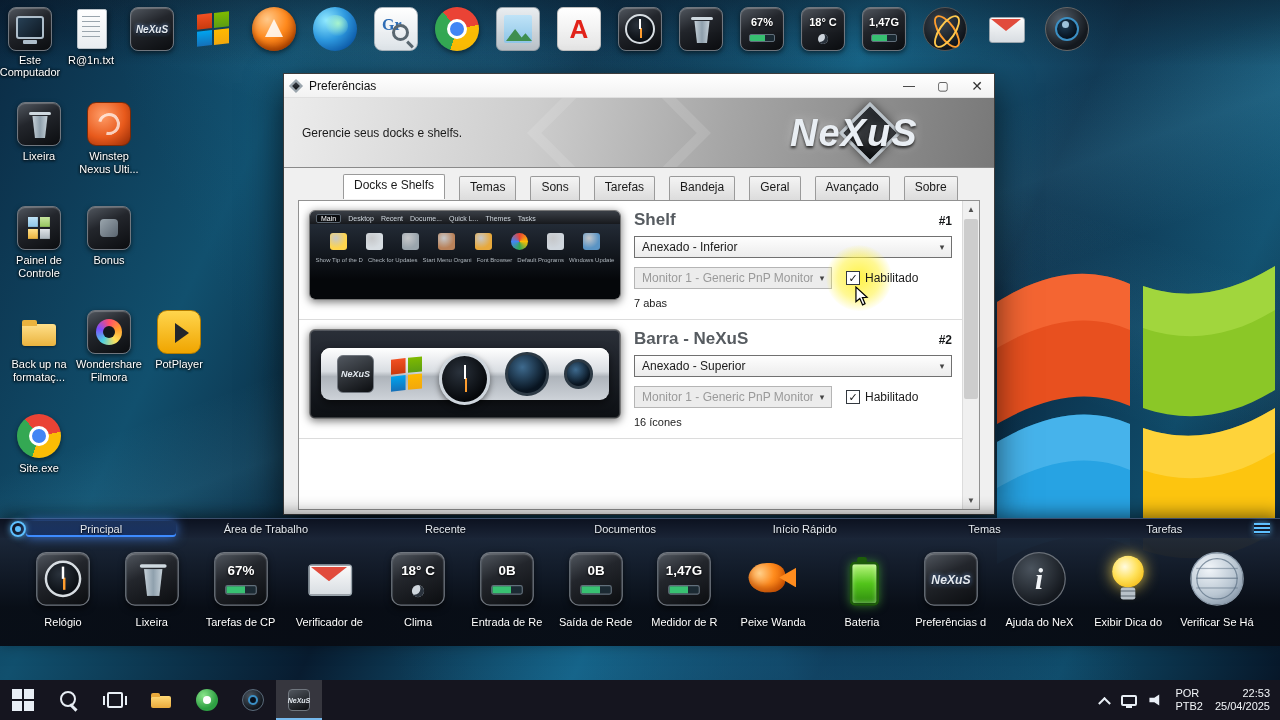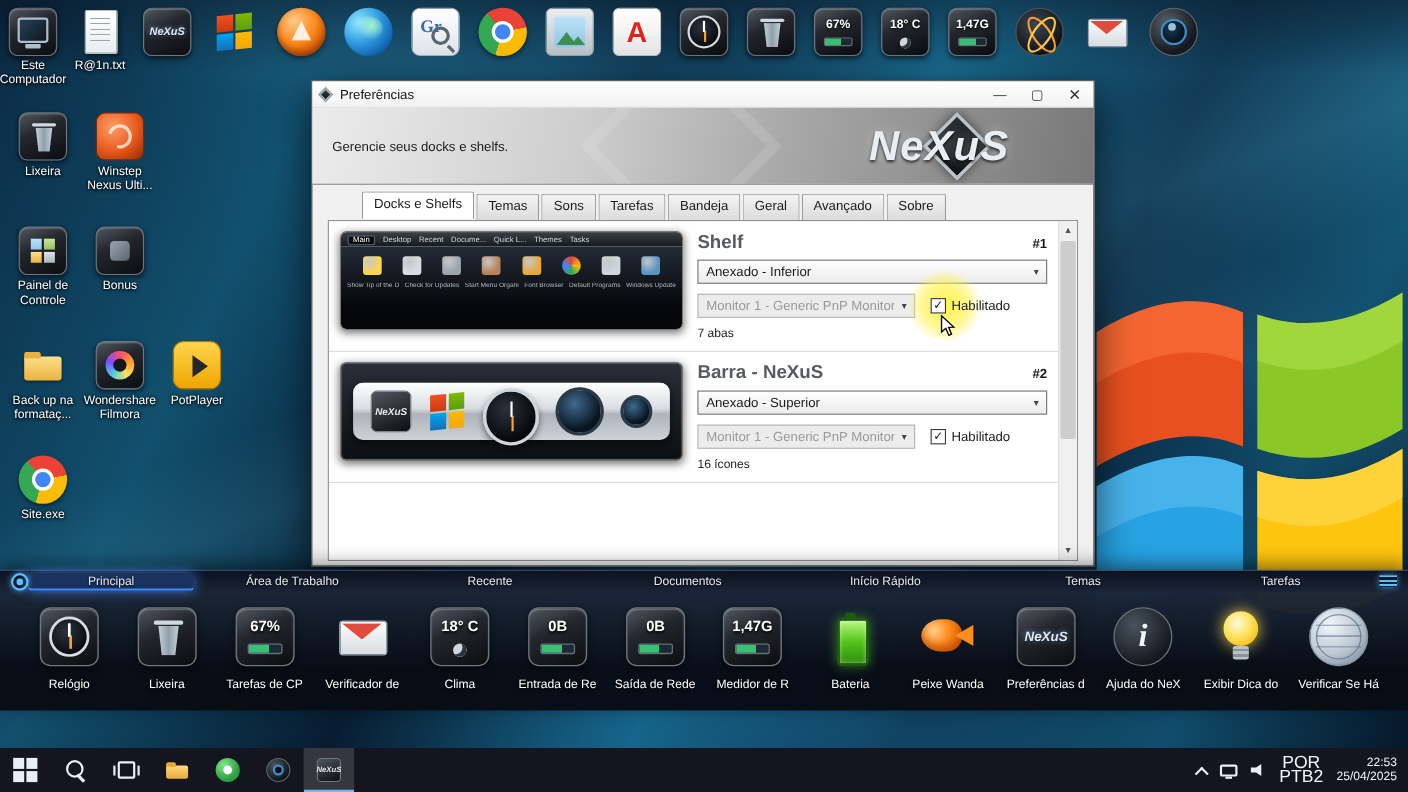--- a/index.html
+++ b/index.html
@@ -118,21 +118,21 @@
   .title-text{font-size:12px;color:#111;}
   .winbtns{margin-left:auto;display:flex;height:100%;}
   .winbtn{width:34px;display:flex;align-items:center;justify-content:center;font-size:12px;color:#333;}
   .winbtn.close{font-size:14px;}
   .banner{position:relative;height:70px;background:linear-gradient(100deg,#ececec 0%,#cdcdcd 35%,#a6a6a6 62%,#787878 100%);border-bottom:1px solid #8a8a8a;overflow:hidden;}
   .banner::before{content:"";position:absolute;left:270px;top:-30px;width:110px;height:110px;transform:rotate(45deg);border:10px solid rgba(255,255,255,.12);}
   .banner-sub{position:absolute;left:18px;top:28px;font-size:12px;color:#1a1a1a;}
   .brand-wrap{position:absolute;right:22px;top:10px;width:190px;height:52px;}
   .brand-diamond{position:absolute;left:66px;top:3px;width:44px;height:44px;transform:rotate(45deg);background:linear-gradient(135deg,#2a2e33,#0c0e10);border:3px solid #b9c2c9;box-shadow:0 0 10px rgba(0,0,0,.55);}
   .brand-text{position:absolute;left:8px;top:4px;font-style:italic;font-weight:bold;font-size:38px;letter-spacing:1px;color:#e9eef3;text-shadow:0 2px 3px rgba(0,0,0,.75),0 0 12px rgba(255,255,255,.35);}
-  .tabs{display:flex;gap:2px;margin:8px 0 0 0;position:relative;z-index:2;padding-left:45px;}
+  .tabs{display:flex;gap:14px;margin:8px 0 0 14px;position:relative;z-index:2;padding-left:45px;}
   .tab{padding:3px 10px 4px;font-size:12px;color:#1a1a1a;background:linear-gradient(#f4f4f4,#dcdcdc);border:1px solid #9a9a9a;border-bottom:none;border-radius:2px 2px 0 0;}
   .tab.active{background:#fff;position:relative;top:-2px;padding-bottom:7px;margin-bottom:-1px;}
   .panel{position:relative;margin:0 14px;height:310px;background:#fff;border:1px solid #919191;padding-right:17px;}
   .entries{height:100%;overflow:hidden;}
   .entry{display:flex;gap:13px;padding:9px 6px 10px 10px;border-bottom:1px solid #dcdcdc;}
   .thumb{width:312px;height:90px;border-radius:6px;overflow:hidden;border:1px solid #777;box-shadow:0 2px 8px rgba(0,0,0,.55),inset 0 0 0 1px rgba(255,255,255,.2);flex:none;}
   .mini-tabbar{height:13px;background:linear-gradient(#3a3f46,#17191d);display:flex;gap:7px;padding:1px 6px 0;font-size:7px;color:#cfd6dd;align-items:center;white-space:nowrap;}
   .mini-tabbar .active{background:#0a0c0f;border:1px solid #5a6570;border-radius:2px;padding:0 4px;color:#fff;}
   .mini-body{height:77px;background:linear-gradient(180deg,#232b36,#05070a 72%);padding-top:9px;}
   .mini-icons{display:flex;justify-content:space-around;padding:0 10px;}
@@ -209,21 +209,21 @@
   .tbi-media::after{content:"";position:absolute;inset:7px;border-radius:50%;background:#fff;}
   .tbi-camera{border-radius:50%;background:radial-gradient(circle at 35% 30%,#4a5560,#10151b 72%);border:1px solid #5a6a7a;}
   .tbi-camera::after{content:"";position:absolute;inset:5px;border-radius:50%;border:2px solid #3b8fc4;background:#06101c;}
   .tbi-nexus{background:linear-gradient(155deg,#51575f,#0b0d10);border:1px solid #70767e;border-radius:4px;}
   .tbi-nexus .ictext{font-style:italic;font-weight:bold;font-size:7px;color:#e3e9ef;}
   .tray{margin-left:auto;display:flex;align-items:center;gap:12px;padding-right:10px;color:#f2f5f8;}
   .tray-chevron{width:9px;height:9px;border-left:2px solid #e8eef5;border-top:2px solid #e8eef5;transform:rotate(45deg) translate(2px,2px);}
   .tray-net{width:16px;height:11px;border:2px solid #e8eef5;border-radius:2px;position:relative;}
   .tray-net::after{content:"";position:absolute;left:3px;bottom:-4px;width:6px;height:2px;background:#e8eef5;}
   .tray-vol{width:14px;height:12px;background:#e8eef5;clip-path:polygon(0 32%,35% 32%,70% 4%,70% 96%,35% 68%,0 68%);position:relative;}
-  .tray-lang{font-size:16px;line-height:13px;text-align:center;}
+  .tray-lang{font-size:11px;line-height:13px;}
   .tray-clock{font-size:11px;line-height:13px;text-align:right;}
 </style>
 </head>
 <body>
 
 <div class="wallpaper" data-interactable="false">
   <svg class="flag" data-interactable="false" viewBox="0 0 300 345">
     <path d="M12,72 C70,36 112,40 145,54 L145,176 C112,162 70,160 12,194 Z" fill="#e8501f"></path>
     <path d="M12,72 C70,36 112,40 145,54 L145,100 C112,86 70,84 12,118 Z" fill="#ff7a45" opacity="0.5"></path>
     <path d="M158,56 C205,72 248,62 290,36 L290,160 C248,186 205,194 158,178 Z" fill="#8bc727"></path>
@@ -518,26 +518,26 @@
         </div>
         <span class="shelf-label" data-interactable="false">Saída de Rede</span>
       </div>
       <div class="shelf-item" data-interactable="true">
         <div class="ic ic-meter tilebg" data-interactable="false">
           <span class="badge" data-interactable="false">1,47G</span>
         </div>
         <span class="shelf-label" data-interactable="false">Medidor de R</span>
       </div>
       <div class="shelf-item" data-interactable="true">
+        <div class="ic ic-fish" data-interactable="false"></div>
+        <span class="shelf-label" data-interactable="false">Peixe Wanda</span>
+      </div>
+      <div class="shelf-item" data-interactable="true">
         <div class="ic ic-battery" data-interactable="false"></div>
         <span class="shelf-label" data-interactable="false">Bateria</span>
-      </div>
-      <div class="shelf-item" data-interactable="true">
-        <div class="ic ic-fish" data-interactable="false"></div>
-        <span class="shelf-label" data-interactable="false">Peixe Wanda</span>
       </div>
       <div class="shelf-item" data-interactable="true">
         <div class="ic ic-nexus tilebg" data-interactable="false">
           <span class="ictext" data-interactable="false">NeXuS</span>
         </div>
         <span class="shelf-label" data-interactable="false">Preferências d</span>
       </div>
       <div class="shelf-item" data-interactable="true">
         <div class="ic ic-info" data-interactable="false"></div>
         <span class="shelf-label" data-interactable="false">Ajuda do NeX</span>

